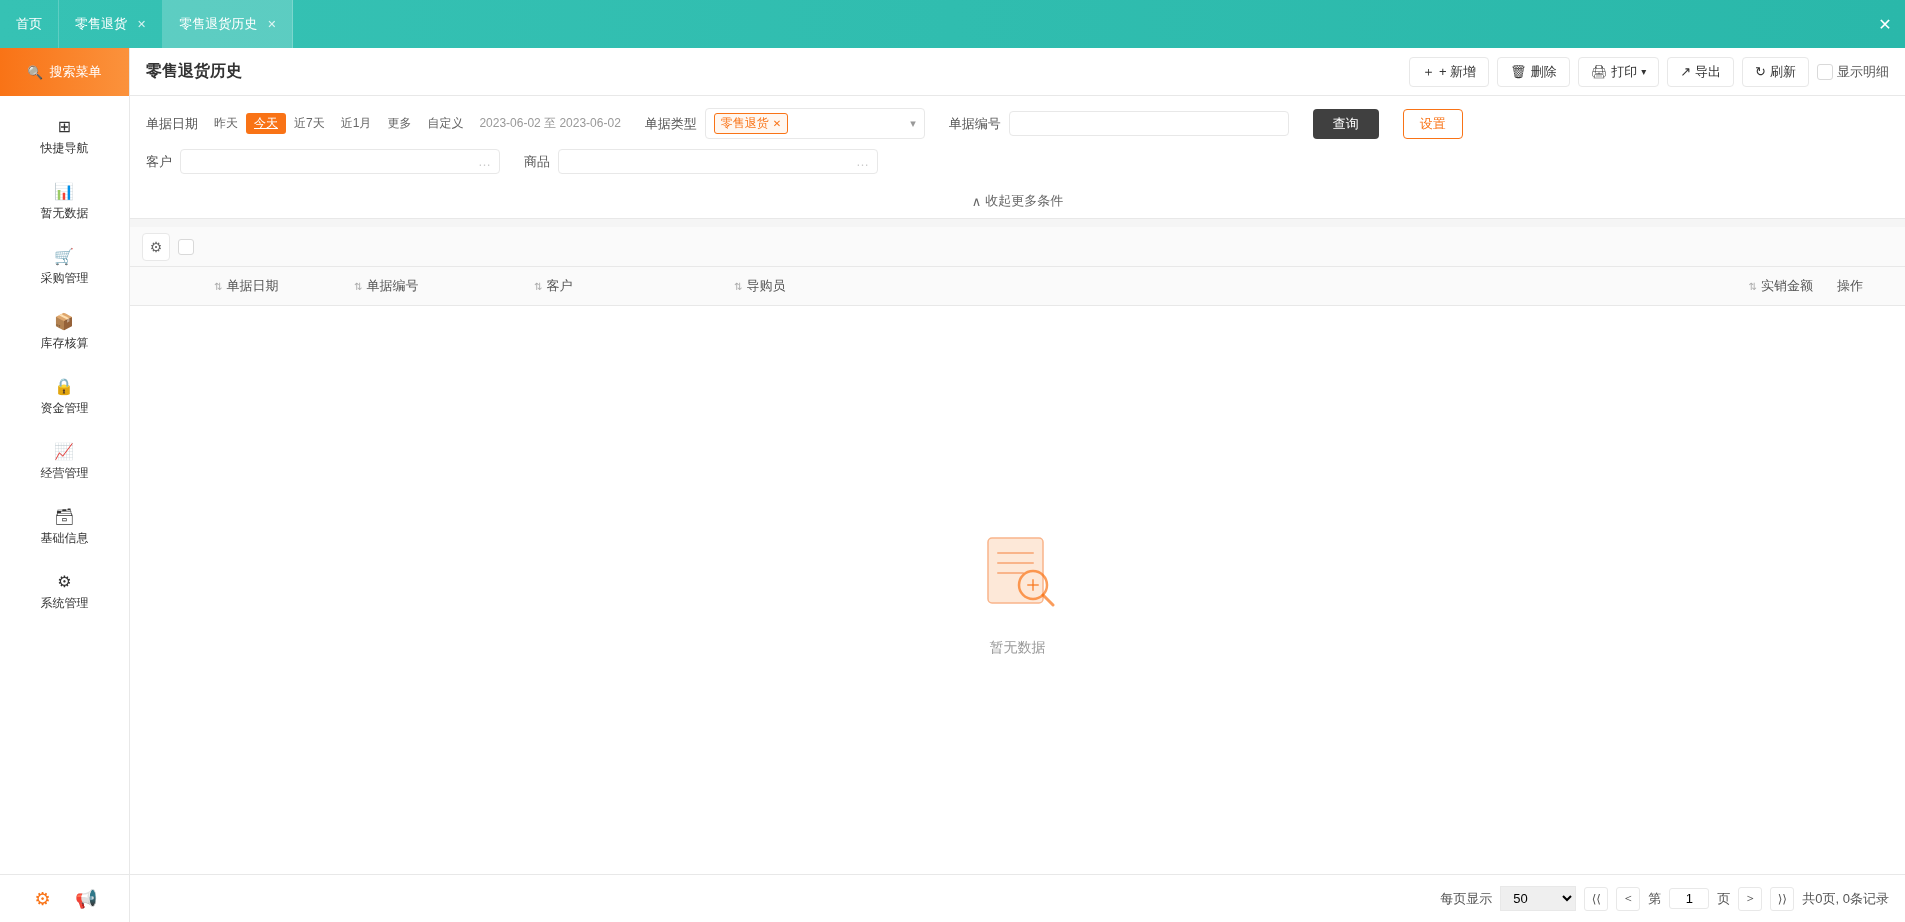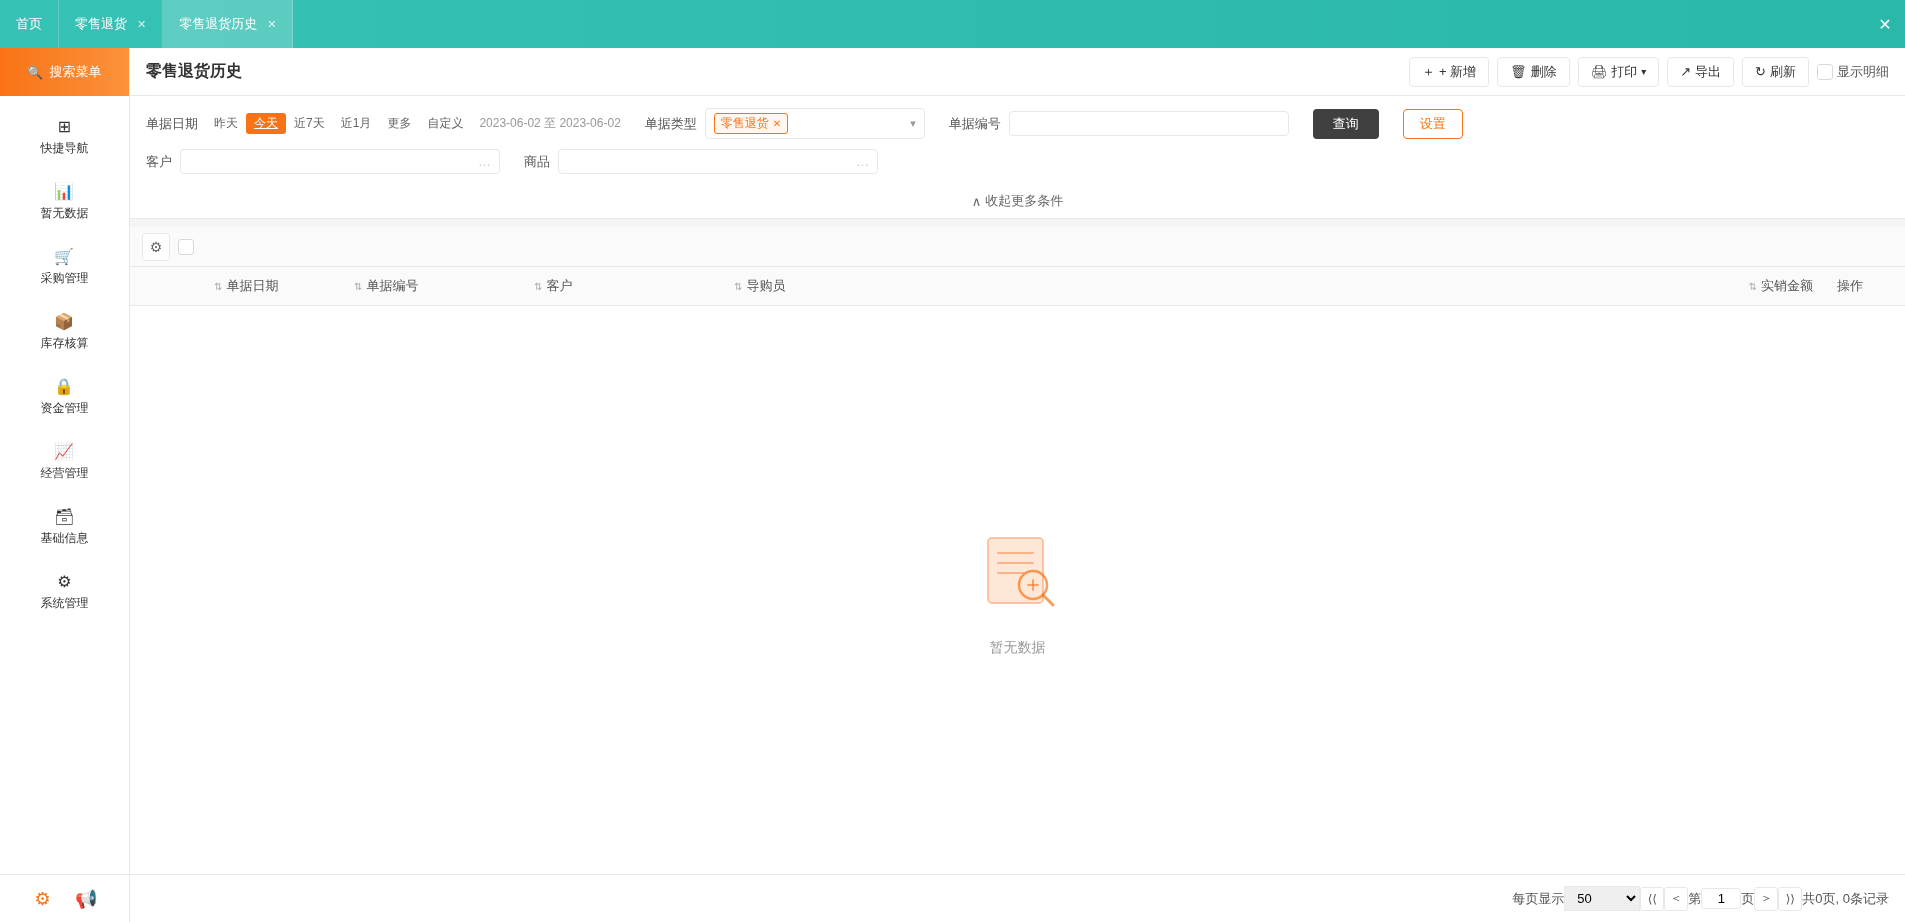--- a/index.html
+++ b/index.html
@@ -331,20 +331,21 @@
       color: #999;
     }
 
     
     .pagination {
       height: 48px;
       display: flex;
       align-items: center;
       justify-content: flex-end;
       padding: 0 16px;
+      gap: 8px;
       border-top: 1px solid #e8e8e8;
       background: #fff;
       font-size: 13px;
       color: #555;
       flex-shrink: 0;
     }
     .page-size-select {
       border: 1px solid #e8e8e8;
       border-radius: 0;
       padding: 3px 24px 3px 8px;

